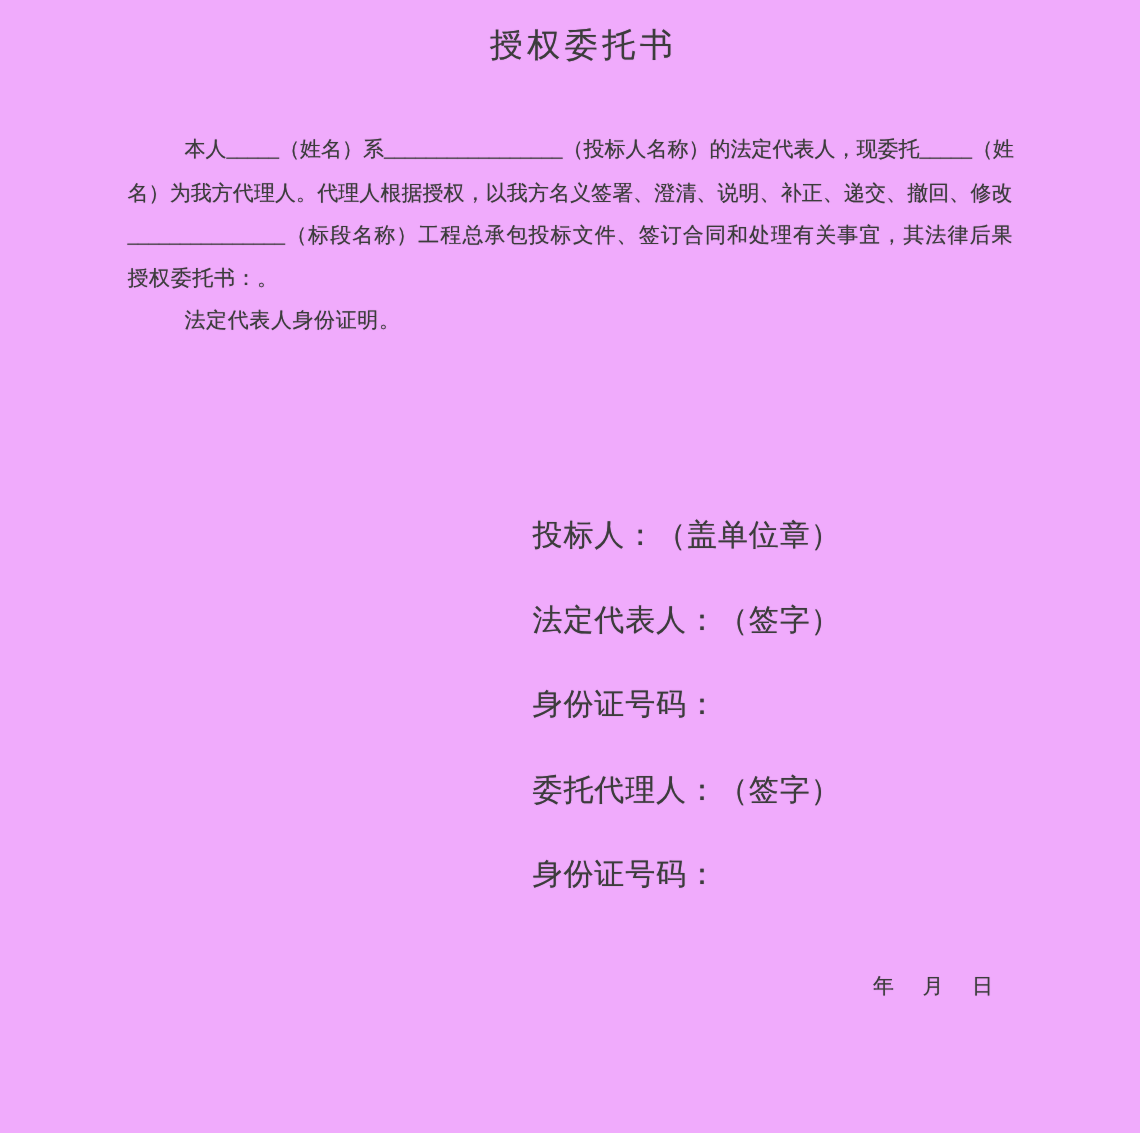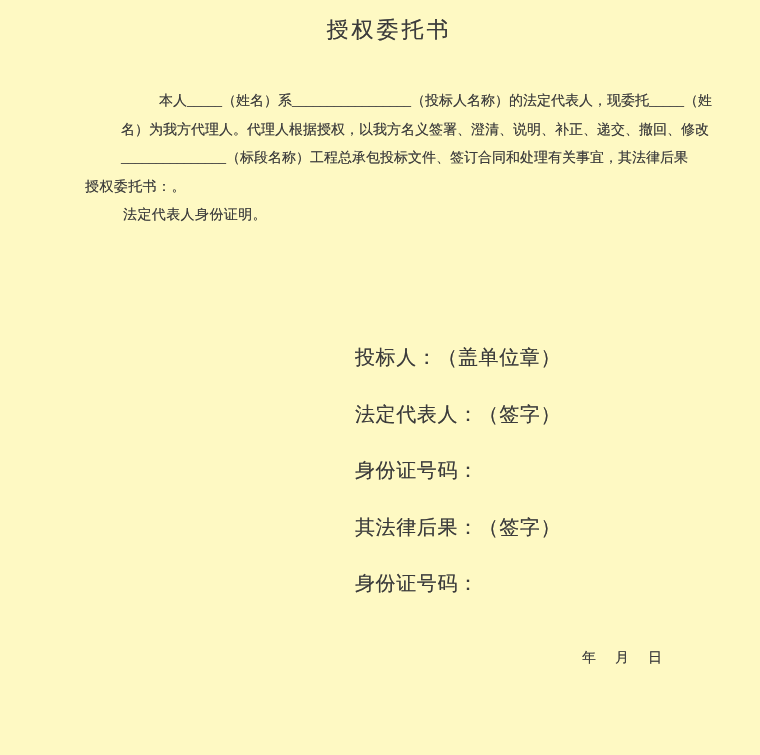--- a/index.html
+++ b/index.html
@@ -7,21 +7,21 @@
   body {
     position: relative;
     background: #ffffff;
     font-family: "Liberation Serif", "DejaVu Serif", serif;
     color: #3c3c3c;
     overflow: hidden;
   }
   .page {
     position: absolute;
     inset: 0;
-    background: #fef9c3;
+    background: #f0abfc;
   }
   .doc-title {
     position: absolute;
     top: 15px;
     left: 9px;            
     width: 100%;
     text-align: center;
     font-size: 22px;
     letter-spacing: 3px;
     white-space: nowrap;
@@ -37,21 +37,20 @@
     text-shadow: 0 0 0.6px rgba(60,60,60,0.6);
   }
   .bline {
     white-space: nowrap;
     letter-spacing: 0.4px;
   }
   .bline.just {
     letter-spacing: 0;
     text-align: justify;
     text-align-last: justify;
-    margin-left: 36px;
   }
   .bline.indent { text-indent: 38px; }
   .sig-block {
     position: absolute;
     left: 355px;
     top: 350px;
     font-size: 20px;
     text-shadow: 0 0 0.6px rgba(60,60,60,0.6);
   }
   .sig-line {
@@ -82,21 +81,21 @@
     <p class="bline just">名）为我方代理人。代理人根据授权，以我方名义签署、澄清、说明、补正、递交、撤回、修改</p>
     <p class="bline just">_______________（标段名称）工程总承包投标文件、签订合同和处理有关事宜，其法律后果</p>
     <p class="bline">授权委托书：。</p>
     <p class="bline indent">法定代表人身份证明。</p>
   </div>
 
   <div class="sig-block">
     <p class="sig-line">投标人：（盖单位章）</p>
     <p class="sig-line">法定代表人：（签字）</p>
     <p class="sig-line">身份证号码：</p>
-    <p class="sig-line">其法律后果：（签字）</p>
+    <p class="sig-line">委托代理人：（签字）</p>
     <p class="sig-line">身份证号码：</p>
   </div>
 
   <div class="date-line">
     <span>年</span>
     <span>月</span>
     <span>日</span>
   </div>
 
 </div>

